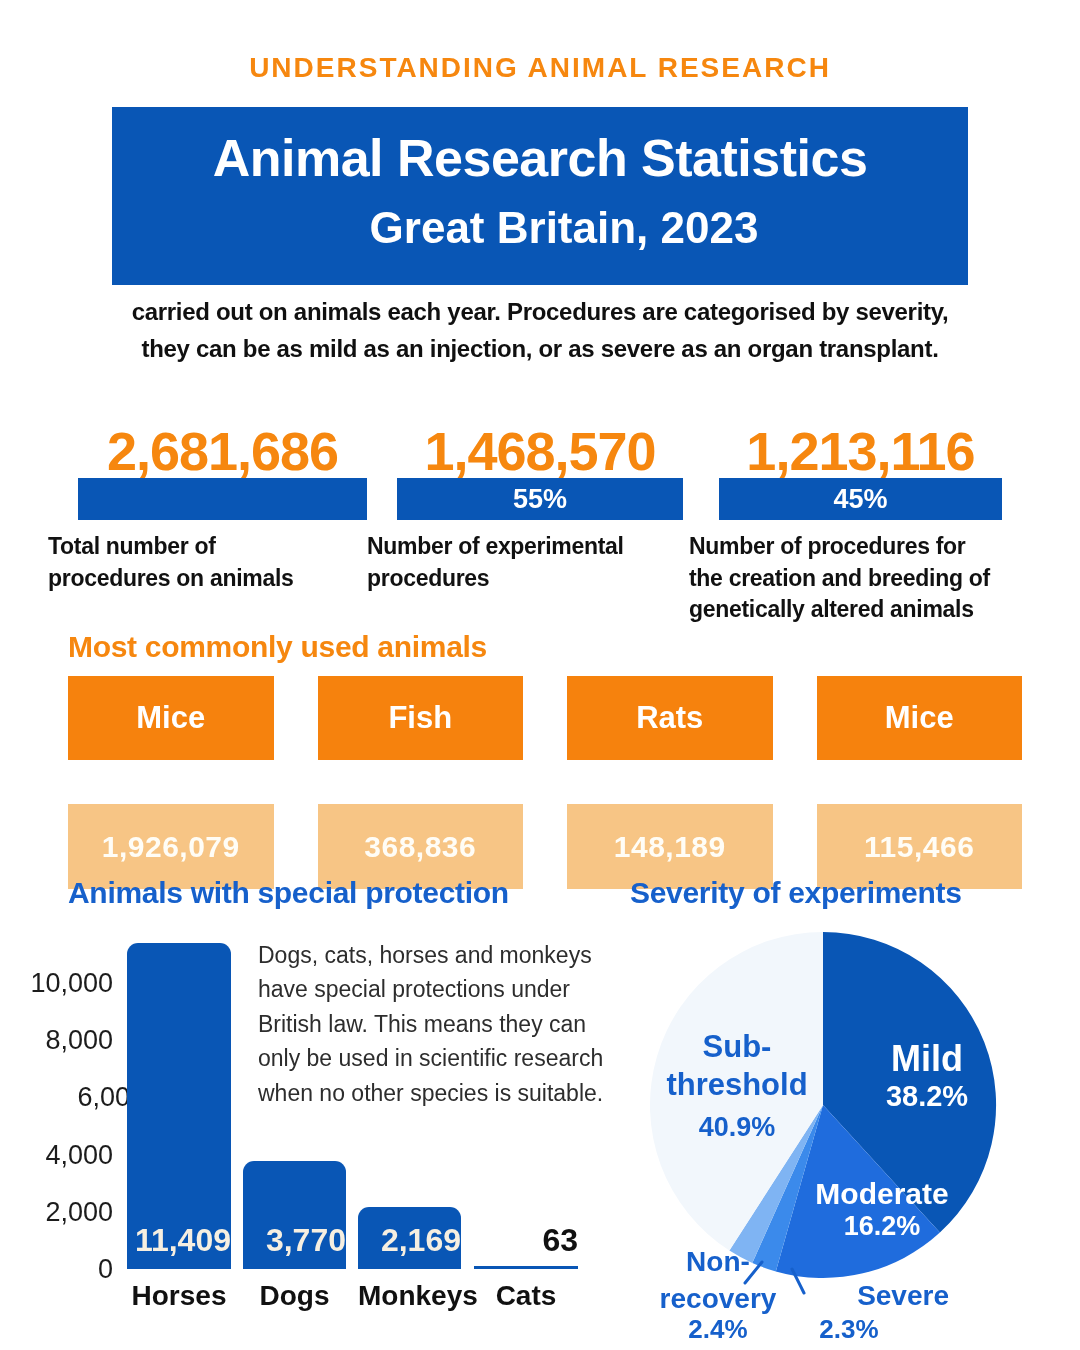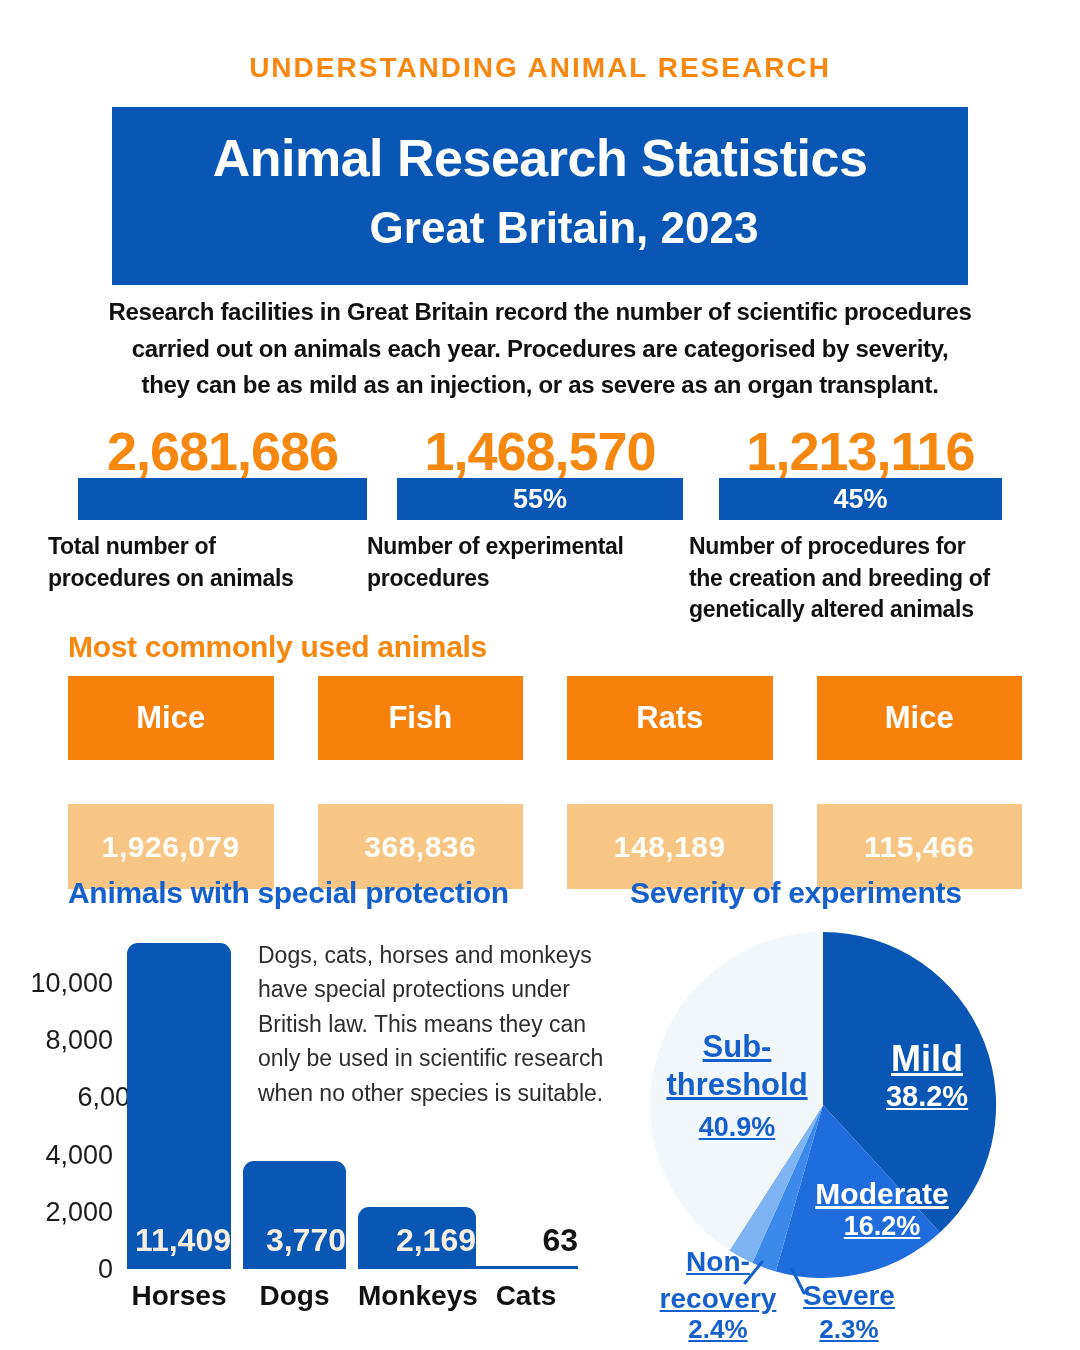--- a/index.html
+++ b/index.html
@@ -38,56 +38,55 @@
   .tbl-v{background:#f7c585;color:#fffdf6;font-size:30px;font-weight:bold;
          display:flex;align-items:center;justify-content:center;letter-spacing:0.5px;}
 
   
   .sec{top:876px;font-size:30px;font-weight:bold;color:#1660cb;letter-spacing:-0.3px;}
   .sec-left{left:68px;width:560px;} .sec-right{left:630px;width:420px;}
 
   
   .ytick{width:113px;text-align:right;font-size:27px;color:#1c1c1c;height:32px;line-height:32px;left:0;}
   .bar{background:#0956b5;border-radius:11px 11px 0 0;bottom:81px;} 
-  .bx0{left:127px;width:104px;} .bx1{left:243px;width:103px;} .bx2{left:358px;width:118px;} .bx3{left:474px;width:104px;border-radius:0;}
+  .bx0{left:127px;width:104px;} .bx1{left:243px;width:103px;} .bx2{left:358px;width:103px;} .bx3{left:474px;width:104px;border-radius:0;}
   .bar-val{top:1224px;height:32px;line-height:32px;text-align:right;font-size:32px;font-weight:bold;color:#f6efe1;}
   .bar-val-dark{color:#111111;}
   .bar-cat{top:1280px;height:32px;line-height:32px;text-align:center;font-size:28px;font-weight:600;color:#111111;}
 
   
   .side-par{left:258px;top:938px;width:420px;font-size:23px;line-height:34.4px;color:#2d2d2d;}
   .side-par div{white-space:nowrap;}
 
   
-  .pie-lbl{width:200px;text-align:center;text-decoration:underline;}
+  .pie-lbl{width:200px;text-align:center;}
   .lbl-white{color:#ffffff;font-weight:bold;}
   .lbl-blue{color:#1660cb;font-weight:bold;}
   .mild-name{left:827px;top:1038px;font-size:36px;}
   .mild-pct{left:827px;top:1080px;font-size:29px;}
   .sub-name{left:637px;top:1028px;font-size:31px;line-height:38px;}
   .sub-pct{left:637px;top:1112px;font-size:27px;}
   .mod-name{left:782px;top:1177px;font-size:30px;}
   .mod-pct{left:782px;top:1211px;font-size:27px;}
   .nonrec-name{left:618px;top:1243px;font-size:28px;line-height:37px;}
   .nonrec-pct{left:618px;top:1314px;font-size:26px;}
-  .sev-name{left:749px;top:1280px;font-size:28px;}
+  .sev-name{left:749px;top:1280px;font-size:28px;text-align:right;}
   .sev-pct{left:749px;top:1314px;font-size:26px;}
 </style>
 </head>
 <body>
 
 <div id="page">
 
   <div class="abs kicker">UNDERSTANDING ANIMAL RESEARCH</div>
   <div class="abs banner"></div>
   <div class="abs banner-title">Animal Research Statistics</div>
   <div class="abs banner-sub">Great Britain, 2023</div>
 
   <div class="abs intro">
-    <div>Research facilities in Great Britain record the number of scientific procedures</div>
     <div>carried out on animals each year. Procedures are categorised by severity,</div>
     <div>they can be as mild as an injection, or as severe as an organ transplant.</div>
   </div>
 
   <div class="abs stat-num n1">2,681,686</div>
   <div class="abs stat-num n2">1,468,570</div>
   <div class="abs stat-num n3">1,213,116</div>
   <div class="abs stat-bar bar1"></div>
   <div class="abs stat-bar bar2">55%</div>
   <div class="abs stat-bar bar3">45%</div>

